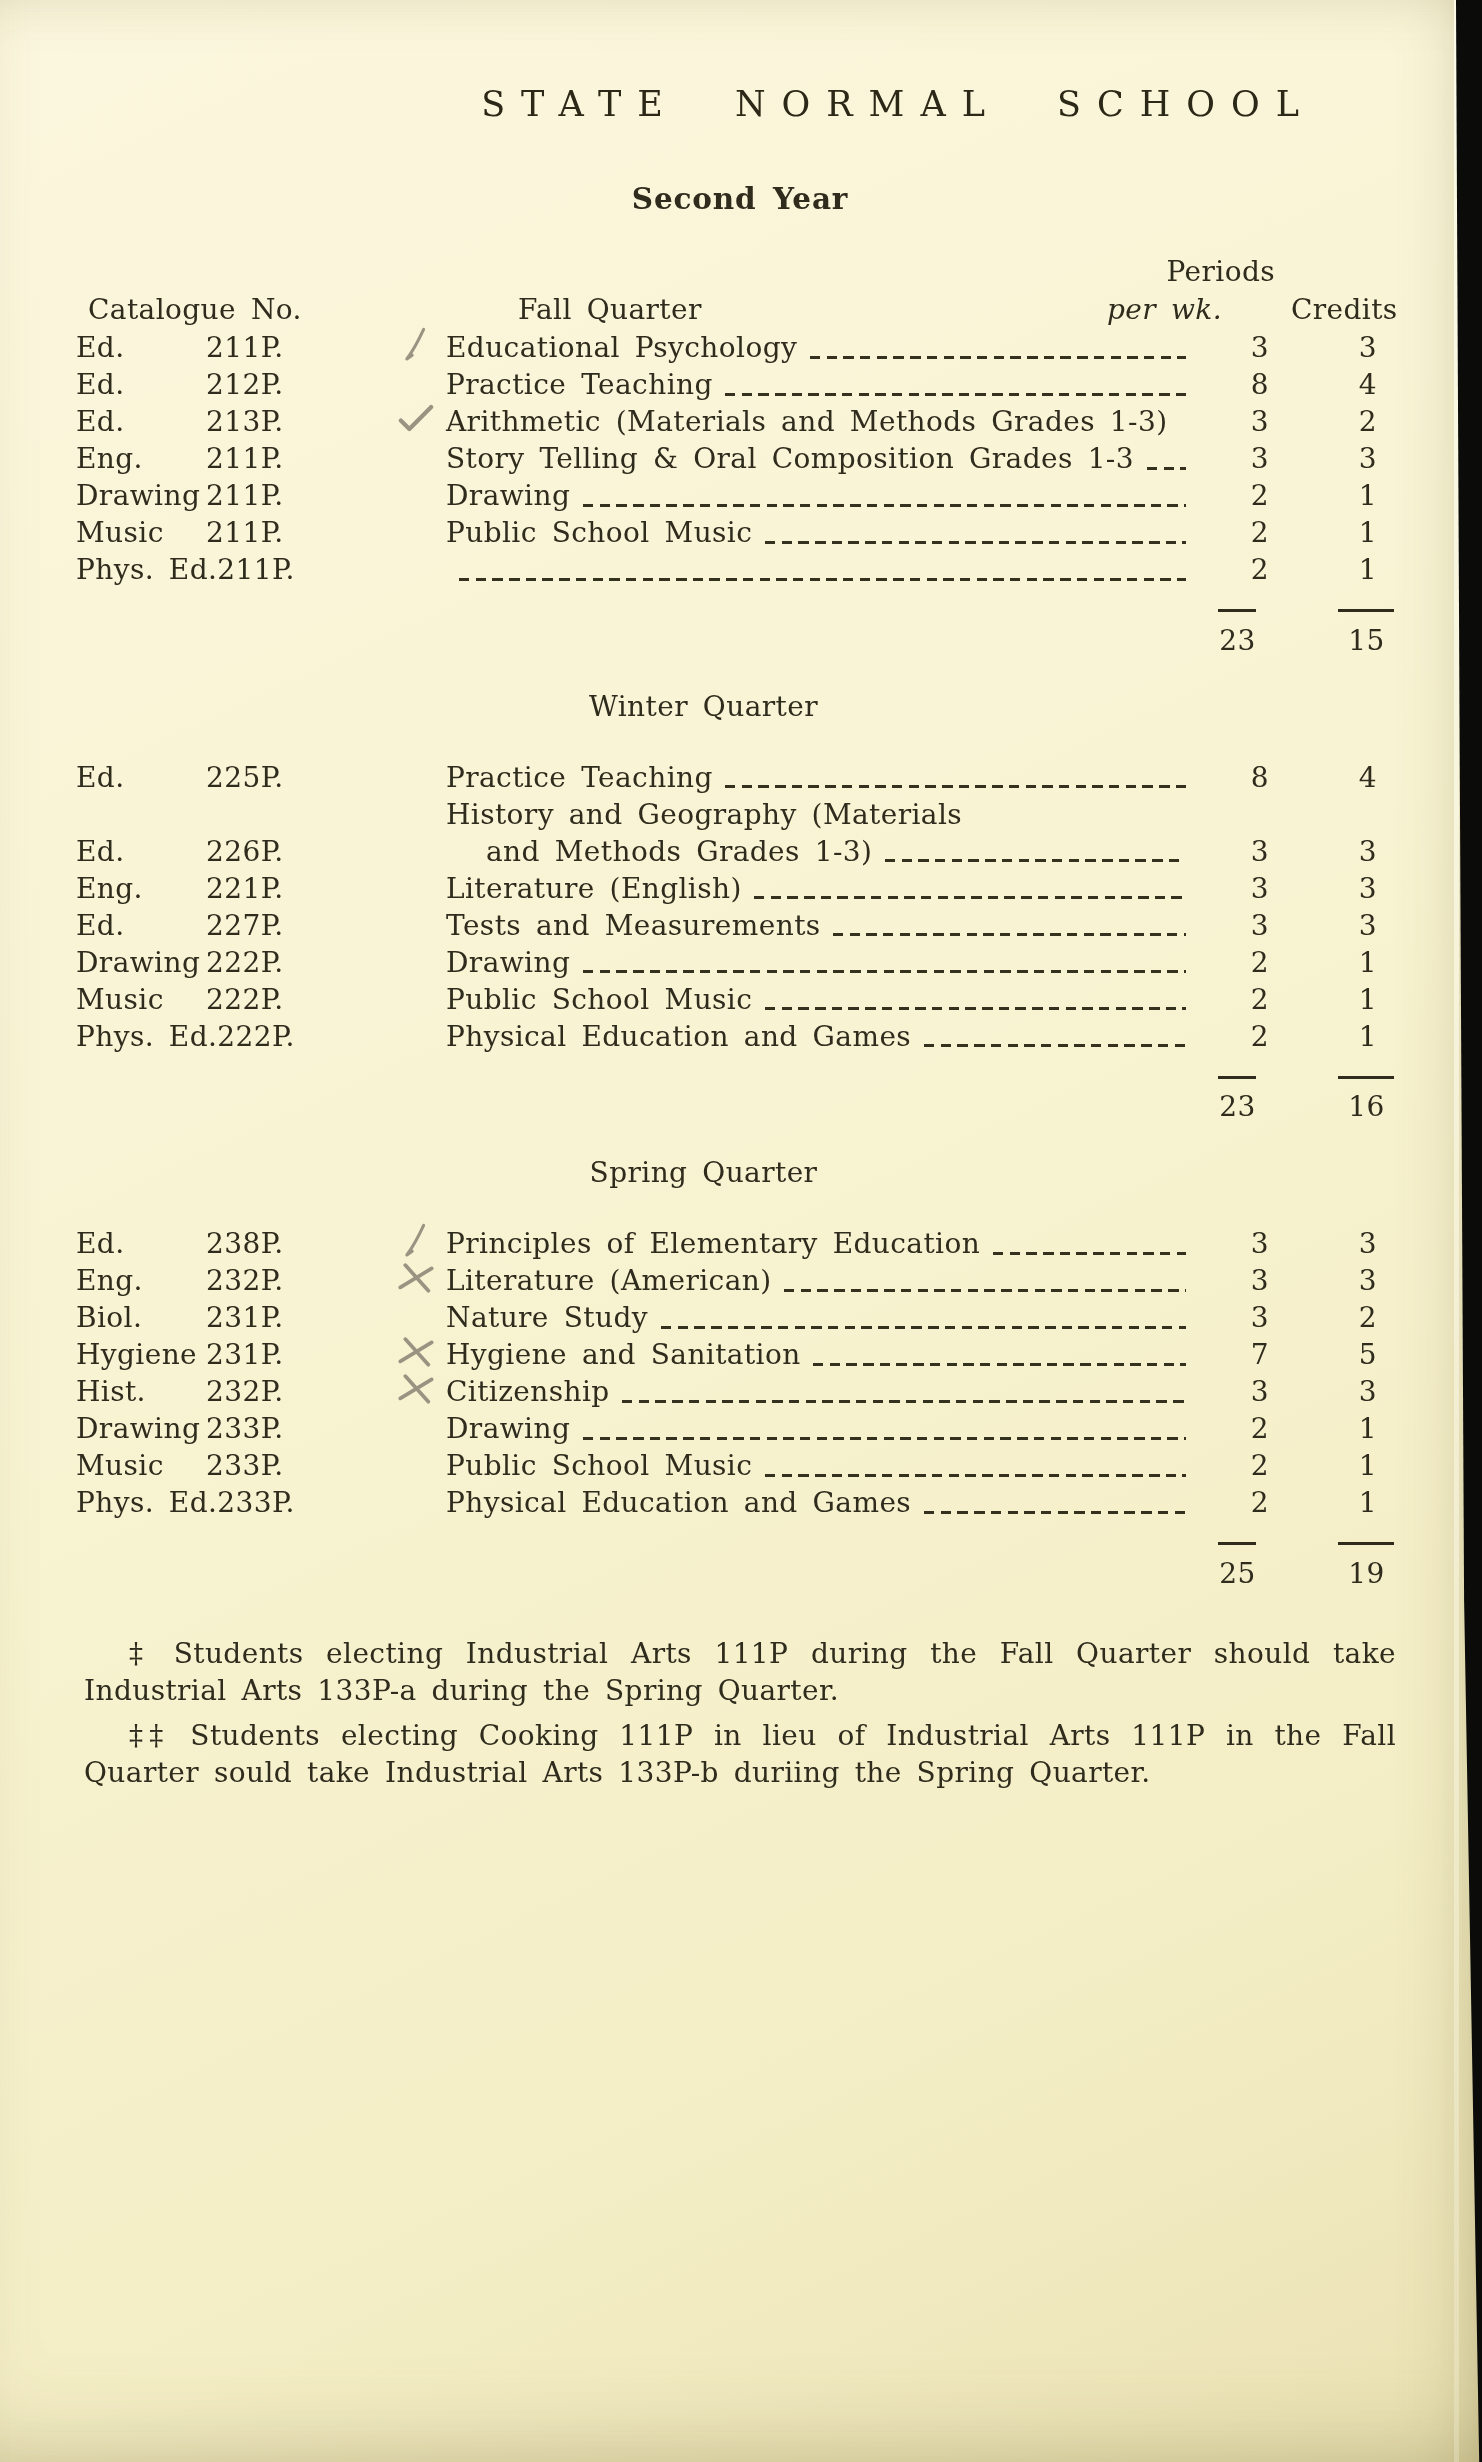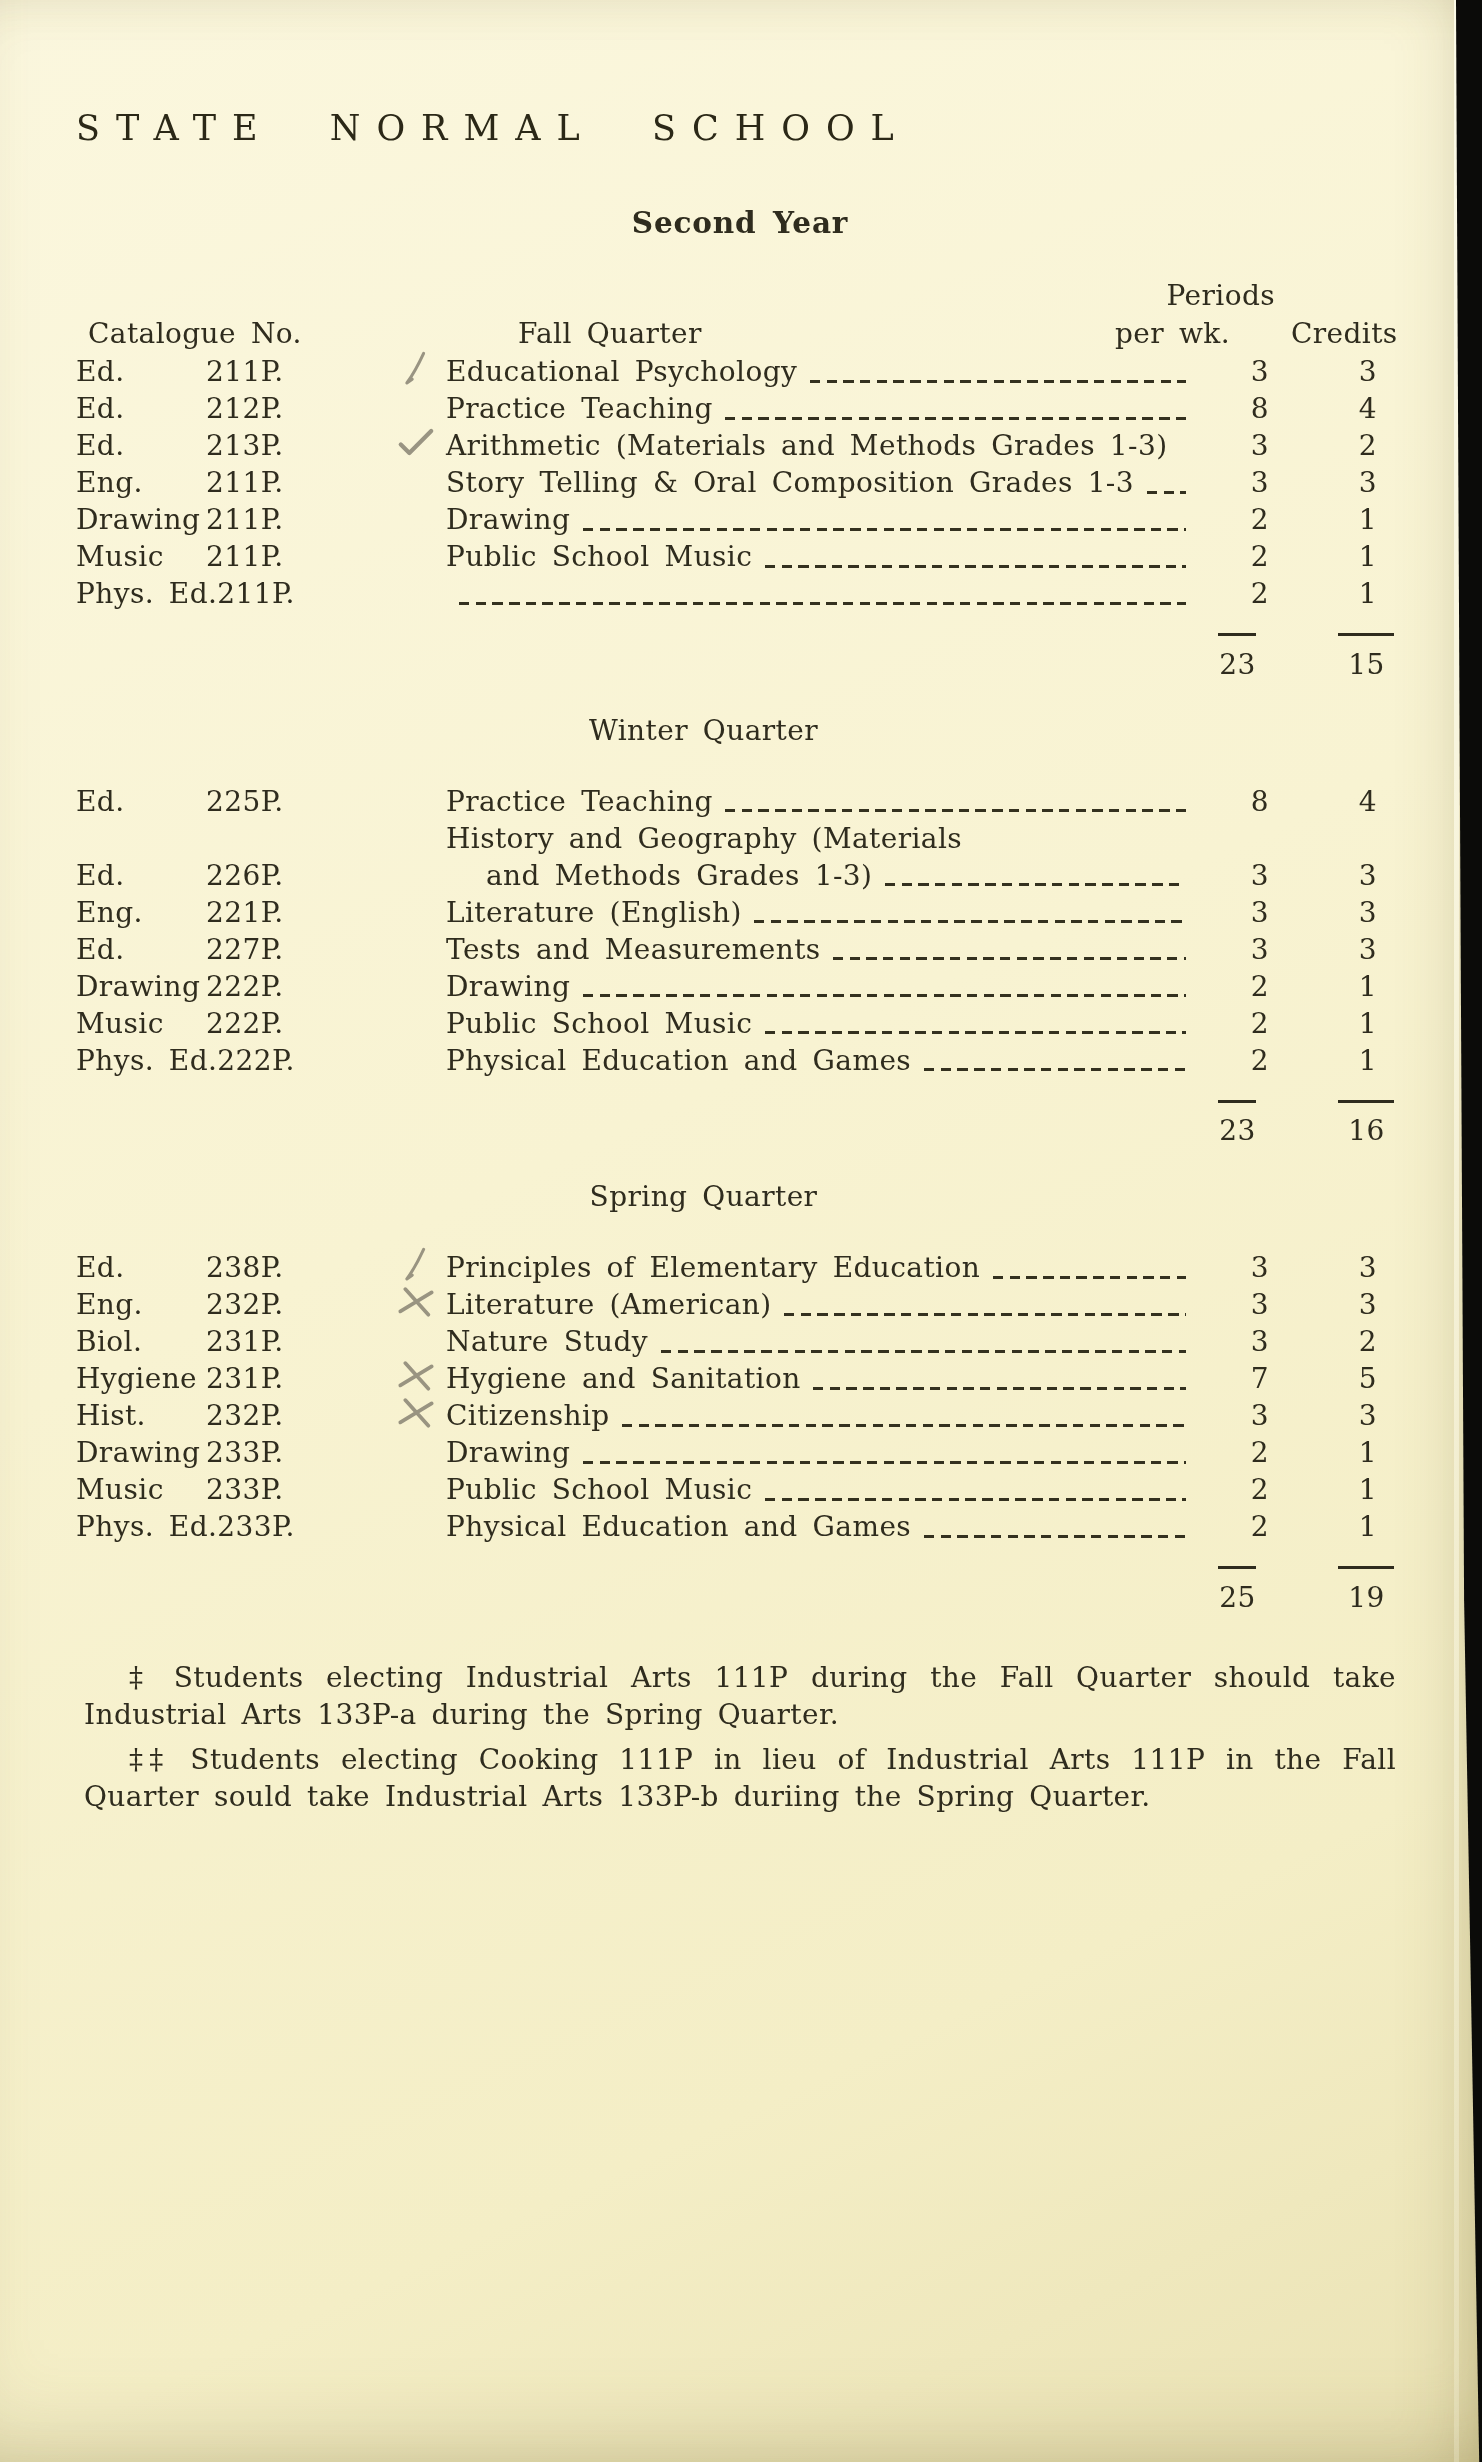--- a/index.html
+++ b/index.html
@@ -21,31 +21,31 @@
     background:#0b0b09;
     clip-path:polygon(0 0,100% 0,100% 100%,86% 100%,30% 65%,18% 40%);
   }
   .scan-edge-highlight{
     position:absolute;top:0;right:24px;width:4.8px;height:2462px;
     background:linear-gradient(180deg,rgba(255,253,235,.9),rgba(255,253,235,.25));
   }
   .content{position:absolute;left:76px;top:0;width:1328px;color:#2f2c1e;}
 
   .school-title{
-    margin-top:108px;text-align:left;padding-right:89px;
+    margin-top:84px;text-align:right;padding-right:89px;
     font-size:35px;letter-spacing:16px;word-spacing:29px;color:#2b2817;
   }
   .year-title{margin-top:57px;text-align:center;font-weight:bold;font-size:29.5px;letter-spacing:0.8px;}
 
   .col-headers{position:relative;margin-top:37px;height:76px;line-height:38px;}
   .ph-periods{position:absolute;right:129px;top:0;}
   .hdr-line2{position:absolute;top:38px;left:0;right:0;}
   .h-cat{position:absolute;left:12px;}
   .h-quarter{position:absolute;left:442px;}
-  .h-perwk{position:absolute;right:174px;}
+  .h-perwk{position:absolute;right:182px;font-style:italic;}
   .h-credits{position:absolute;right:6.4px;}
 
   .quarter-heading{text-align:center;padding-right:73px;line-height:38px;margin:29px 0 33px;}
 
   .row{display:flex;align-items:flex-end;line-height:37px;}
   .cat{flex:0 0 370px;display:flex;}
   .cat-subject{min-width:130px;}
   .titlewrap{position:relative;white-space:nowrap;}
   .row.indent .titlewrap{margin-left:40px;}
   .mark{position:absolute;left:-49px;bottom:4px;width:38px;height:35px;color:#8f8a79;opacity:.9;}

